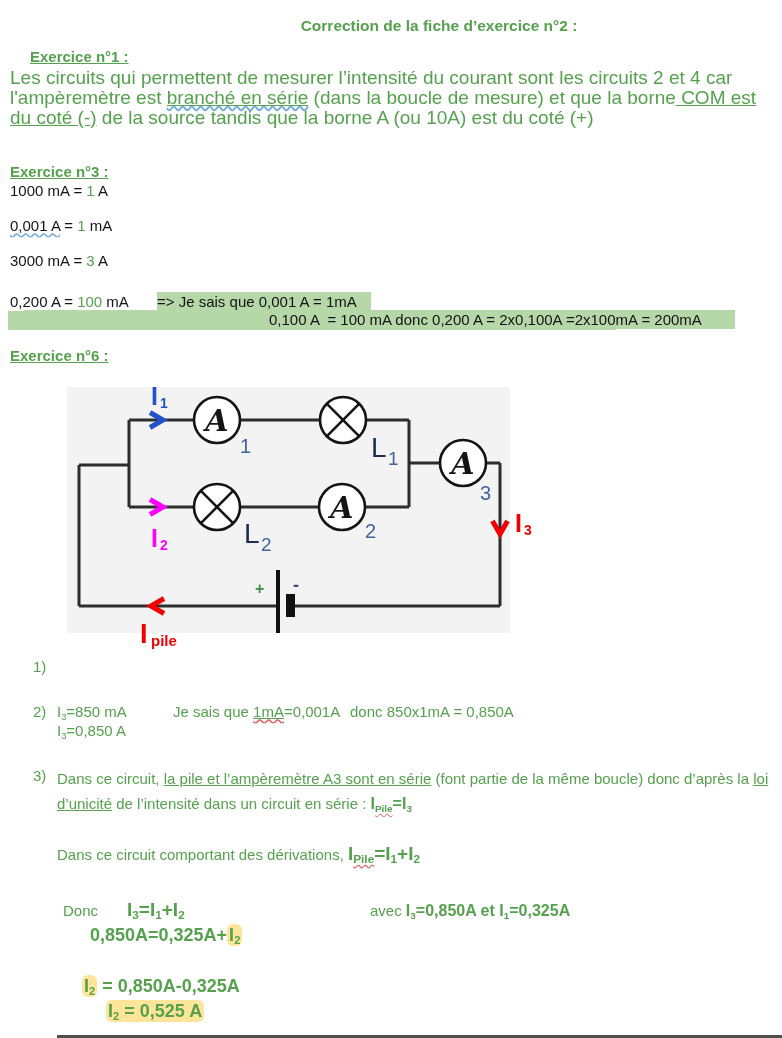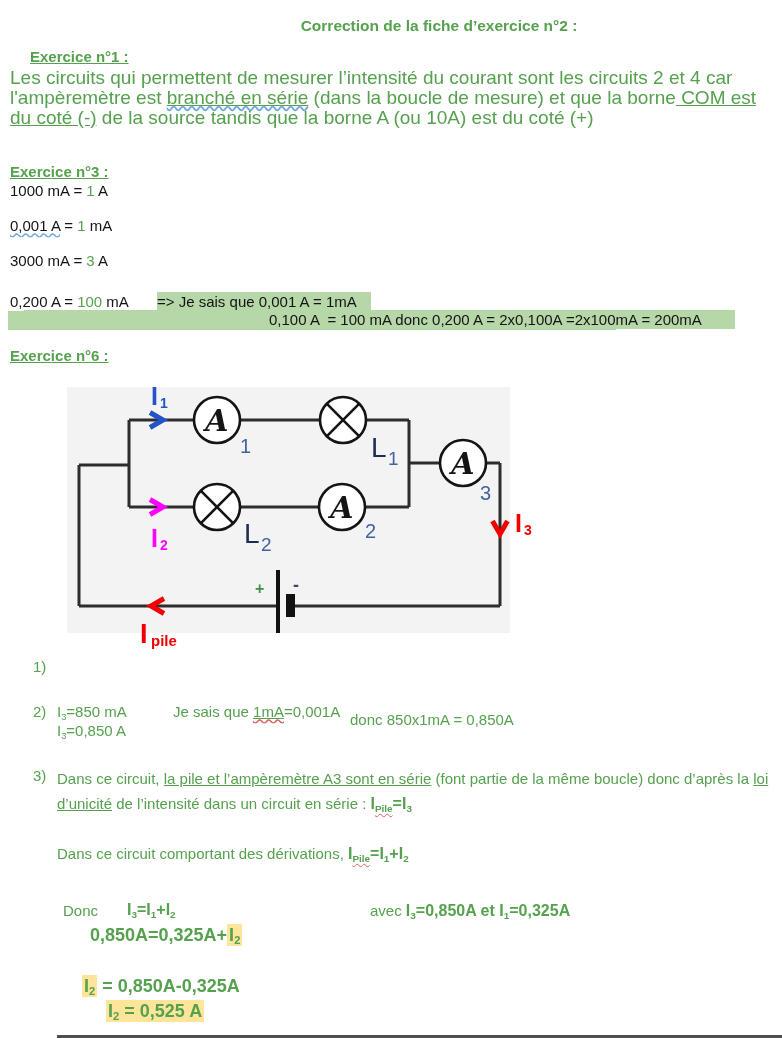--- a/index.html
+++ b/index.html
@@ -8,29 +8,29 @@
     font-family:"Liberation Sans", sans-serif; color:#111; overflow:hidden;
   }
   .abs { position:absolute; }
   .green { color:#55a14e; }
   .blk { color:#141414; }
   .u { text-decoration:underline; }
   .fs { font-size:15px; line-height:19px; }
   .wavy-blue { text-decoration-line:underline; text-decoration-style:wavy; text-decoration-color:#6fa8dc; text-decoration-skip-ink:none; }
   .wavy-red  { text-decoration-line:underline; text-decoration-style:wavy; text-decoration-color:#dd5f5f; text-decoration-skip-ink:none; }
   .hl-green { background:#b6d7a8; }
-  .hl-yellow { background:#ffe599; padding:1px 2px; }
+  .hl-yellow { background:#ffe599; padding:1px 2px;border-radius:6px; }
   .sb { font-size:0.62em; vertical-align:-0.28em; }
   .title { width:782px; text-align:center; font-size:15.5px; font-weight:bold; }
   .heading { font-size:15px; font-weight:bold; text-decoration:underline; }
   .note { height:19px; line-height:19px; font-size:15px; white-space:pre; }
   .q3p { width:712px; font-size:15px; line-height:25px; }
   .fmla { font-weight:bold; }
   .fmla sub, .fmla .sb { font-weight:bold; }
-  .big17 { font-size:16px; line-height:21px; font-weight:bold; }
+  .big17 { font-size:19px; line-height:21px; font-weight:bold; }
   .big16 { font-size:16px; font-weight:bold; }
   
   .wire { stroke:#2d2d2d; stroke-width:3; fill:none; }
   .comp { fill:#fff; stroke:#141414; stroke-width:2.6; }
   .lampx { stroke:#141414; stroke-width:2.6; fill:none; }
   .amp { font:italic 700 30px "DejaVu Serif", serif; fill:#141414; text-anchor:middle; }
   .compsub { font:400 20px "Liberation Sans", sans-serif; fill:#44639e; }
   .llabel { font:400 28px "Liberation Sans", sans-serif; fill:#1d2c4f; }
   .lsub { font:400 19px "Liberation Sans", sans-serif; fill:#44639e; }
   .cur { font:700 25px "Liberation Sans", sans-serif; }
@@ -127,21 +127,21 @@
 
   <div class="abs fs green" style="top:657px; left:33px;">1)</div>
 
   <div class="abs fs green" style="top:702px; left:33px;">2)</div>
   <div class="abs fs green" style="top:702px; left:57px;">
     <span>I</span><span class="sb">3</span><span>=850 mA</span>
   </div>
   <div class="abs fs green" style="top:702px; left:173px;">
     <span>Je sais que </span><span class="u"><span class="wavy-red">1mA</span></span><span>=0,001A</span>
   </div>
-  <div class="abs fs green" style="top:702px; left:350px;margin-top:8px;">donc 850x1mA = 0,850A</div>
+  <div class="abs fs green" style="top:702px; left:350px;">donc 850x1mA = 0,850A</div>
   <div class="abs fs green" style="top:721px; left:57px;">
     <span>I</span><span class="sb">3</span><span>=0,850 A</span>
   </div>
 
   <div class="abs fs green" style="top:766px; left:33px;">3)</div>
   <div class="abs q3p green" style="top:766px; left:57px;">
     <span>Dans ce circuit, </span><span class="u">la pile et l’ampèremètre A3 sont en série</span><span> (font partie de la même boucle) donc d’après la </span><span class="u">loi d’unicité</span><span> de l’intensité dans un circuit en série : </span><span class="fmla big16"><span>I</span><span class="sb wavy-red">Pile</span><span>=I</span><span class="sb">3</span></span>
   </div>
 
   <div class="abs fs green" style="top:843px; left:57px;">

